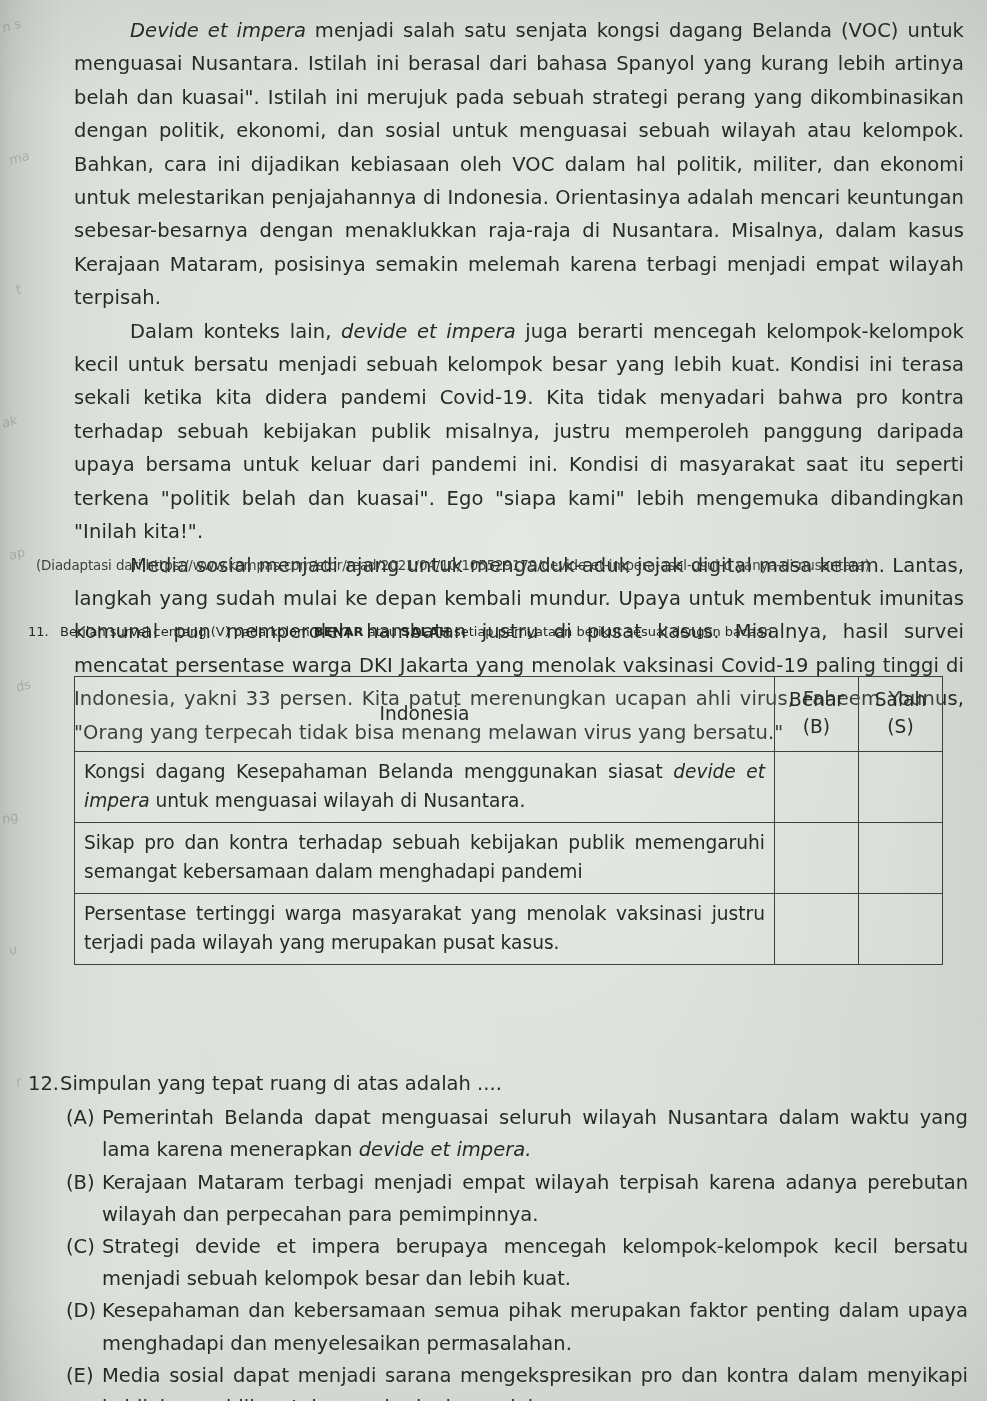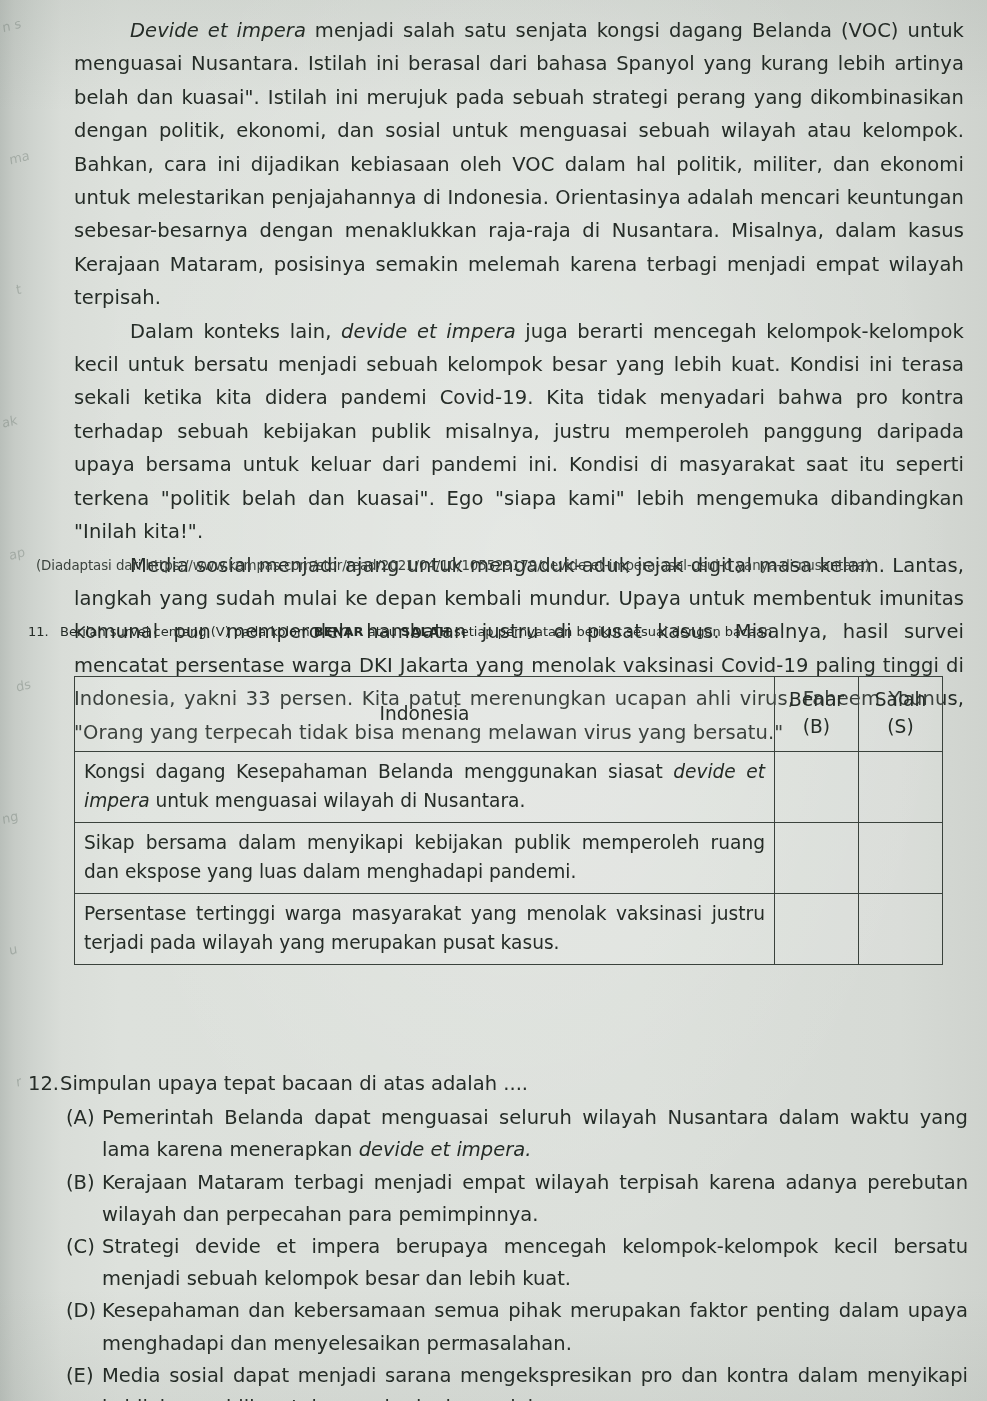--- a/index.html
+++ b/index.html
@@ -205,36 +205,36 @@
         </th>
       </tr>
     </thead>
     <tbody id="bs-tbody">
         <tr>
           <td class="statement"><span>Kongsi dagang Kesepahaman Belanda menggunakan siasat </span><span class="it">devide et impera</span><span> untuk menguasai wilayah di Nusantara.</span></td>
           <td class="mark"></td>
           <td class="mark"></td>
         </tr>
         <tr>
-          <td class="statement"><span>Sikap bersama dalam menyikapi kebijakan publik memperoleh ruang dan ekspose yang luas dalam menghadapi pandemi.</span></td>
+          <td class="statement"><span>Sikap pro dan kontra terhadap sebuah kebijakan publik memengaruhi semangat kebersamaan dalam menghadapi pandemi</span></td>
           <td class="mark"></td>
           <td class="mark"></td>
         </tr>
         <tr>
           <td class="statement"><span>Persentase tertinggi warga masyarakat yang menolak vaksinasi justru terjadi pada wilayah yang merupakan pusat kasus.</span></td>
           <td class="mark"></td>
           <td class="mark"></td>
         </tr>
       </tbody>
   </table>
 
   <div class="q12">
     <div class="q-row">
       <span class="q-num">12.</span>
-      <span class="q-text">Simpulan upaya tepat bacaan di atas adalah ....</span>
+      <span class="q-text">Simpulan yang tepat ruang di atas adalah ....</span>
     </div>
     <div class="opts" id="q12-options">
         <div class="opt-row">
           <span class="opt-letter">(A)</span>
           <span class="opt-text"><span>Pemerintah Belanda dapat menguasai seluruh wilayah Nusantara dalam waktu yang lama karena menerapkan </span><span class="it">devide et impera.</span></span>
         </div>
         <div class="opt-row">
           <span class="opt-letter">(B)</span>
           <span class="opt-text"><span>Kerajaan Mataram terbagi menjadi empat wilayah terpisah karena adanya perebutan wilayah dan perpecahan para pemimpinnya.</span></span>
         </div>

